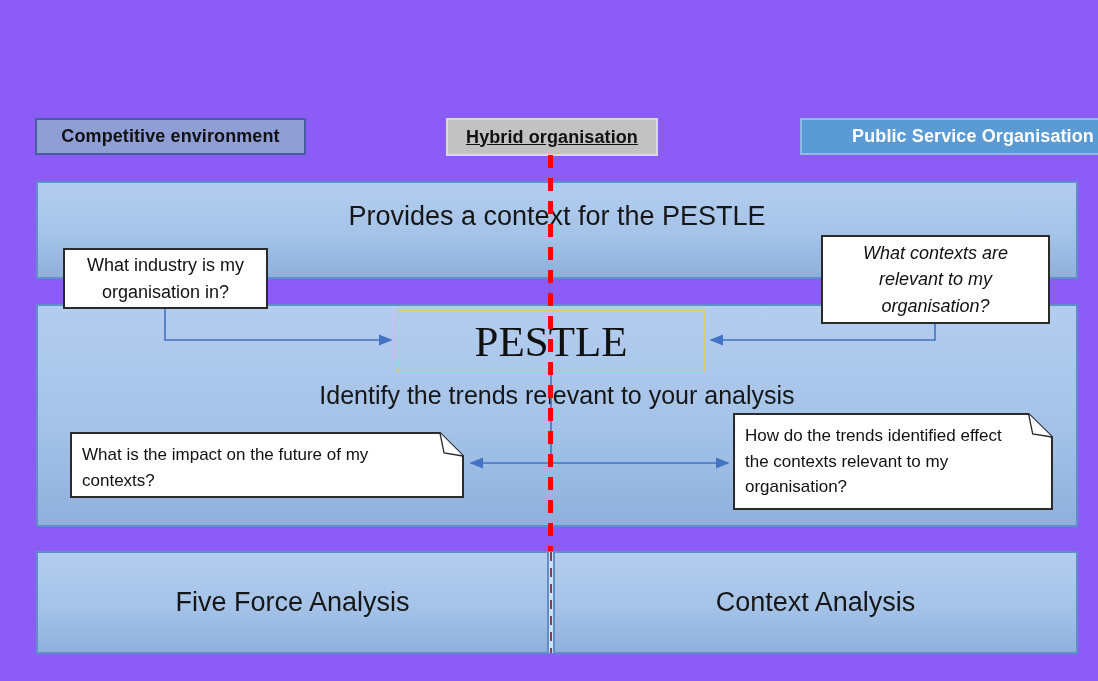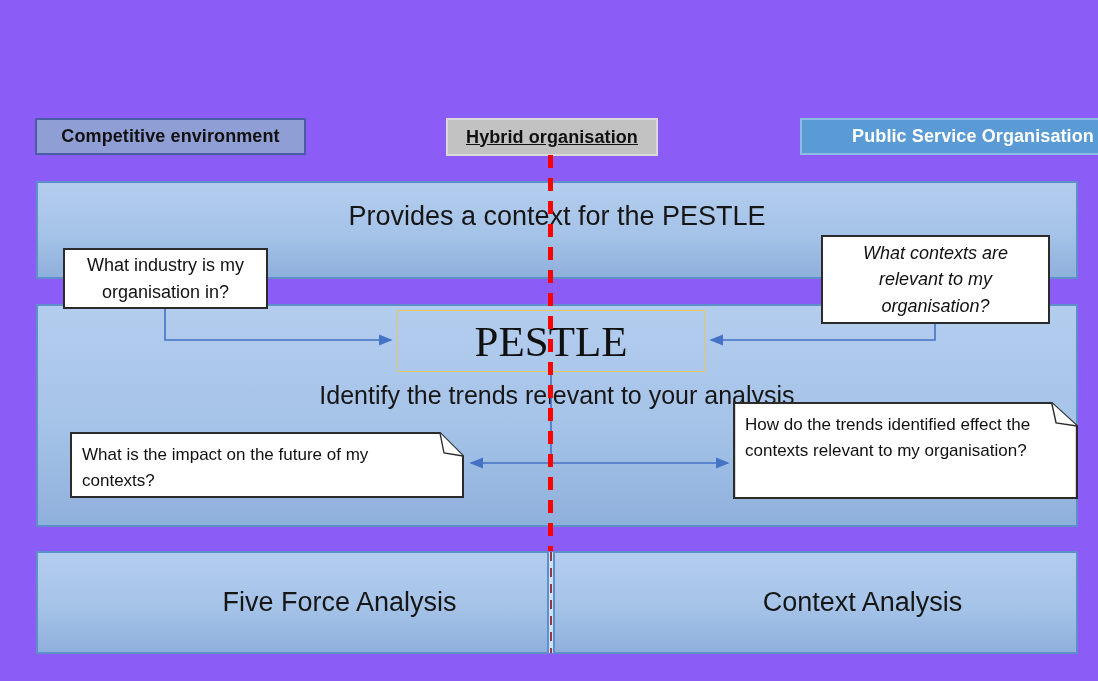--- a/index.html
+++ b/index.html
@@ -19,21 +19,21 @@
   
   .band{position:absolute;background:linear-gradient(180deg,#b3cdee 0%,#a5c3e8 55%,#8fb0dc 100%);
         border:2px solid #5e8fcb;box-sizing:border-box;z-index:1;}
   .band-context{left:36px;top:181px;width:1042px;height:98px;}
   .band-pestle{left:36px;top:304px;width:1042px;height:223px;}
   .band-analysis-left{left:36px;top:551px;width:513px;height:103px;z-index:6;}
   .band-analysis-right{left:553px;top:551px;width:525px;height:103px;z-index:6;}
 
   .band-title{position:absolute;width:100%;text-align:center;color:#161616;}
   .context-title{top:18px;font-size:27px;}
-  .analysis-title{top:0;height:100%;display:flex;align-items:center;justify-content:center;font-size:27px;padding-left:47px;}
+  .analysis-title{top:0;height:100%;display:flex;align-items:center;justify-content:center;font-size:27px;}
 
   
   .pestle-box{position:absolute;left:397px;top:310px;width:308px;height:62px;
         border:1.5px solid #e6c75e;box-sizing:border-box;display:flex;align-items:center;justify-content:center;
         font-size:43px;color:#111;z-index:2;font-family:Liberation Serif, serif;}
   .identify-text{position:absolute;left:36px;top:381px;width:1042px;text-align:center;
         font-size:25px;color:#161616;z-index:2;}
 
   
   .callout{position:absolute;background:#ffffff;border:2px solid #2b2b2b;box-sizing:border-box;
@@ -116,21 +116,21 @@
   </div>
 
   <div class="note" style="left:70px;top:432px;width:394px;height:66px;">
     <svg viewBox="0 0 394 66" preserveAspectRatio="none">
       <polygon points="1,1 370,1 393,24 393,65 1,65" fill="#ffffff" stroke="#2b2b2b" stroke-width="2"></polygon>
       <polyline points="370,1 374,21 393,24" fill="#ffffff" stroke="#2b2b2b" stroke-width="1.3"></polyline>
     </svg>
     <div class="note-text">What is the impact on the future of my contexts?</div>
   </div>
 
-  <div class="note" style="left:733px;top:402px;width:345px;height:97px;">
+  <div class="note" style="left:733px;top:413px;width:320px;height:97px;">
     <svg viewBox="0 0 315 97" preserveAspectRatio="none">
       <polygon points="1,1 291,1 314,24 314,96 1,96" fill="#ffffff" stroke="#2b2b2b" stroke-width="2"></polygon>
       <polyline points="291,1 295,21 314,24" fill="#ffffff" stroke="#2b2b2b" stroke-width="1.3"></polyline>
     </svg>
     <div class="note-text">How do the trends identified effect the contexts relevant to my organisation?</div>
   </div>
 
 </div>
 
 </body></html>

